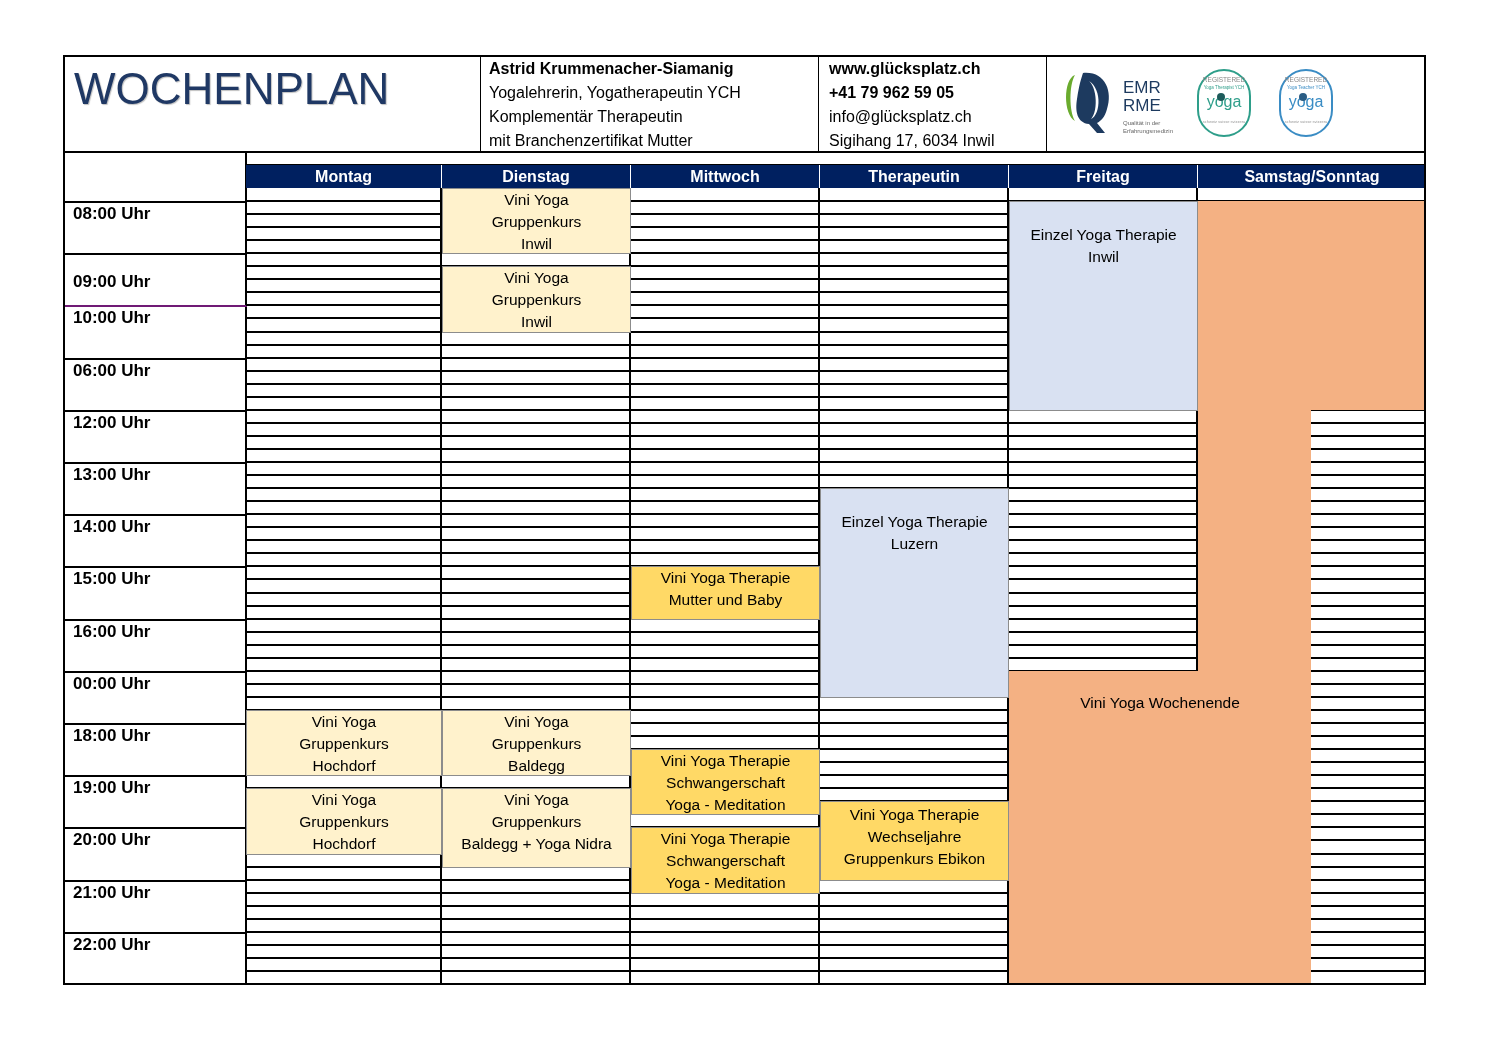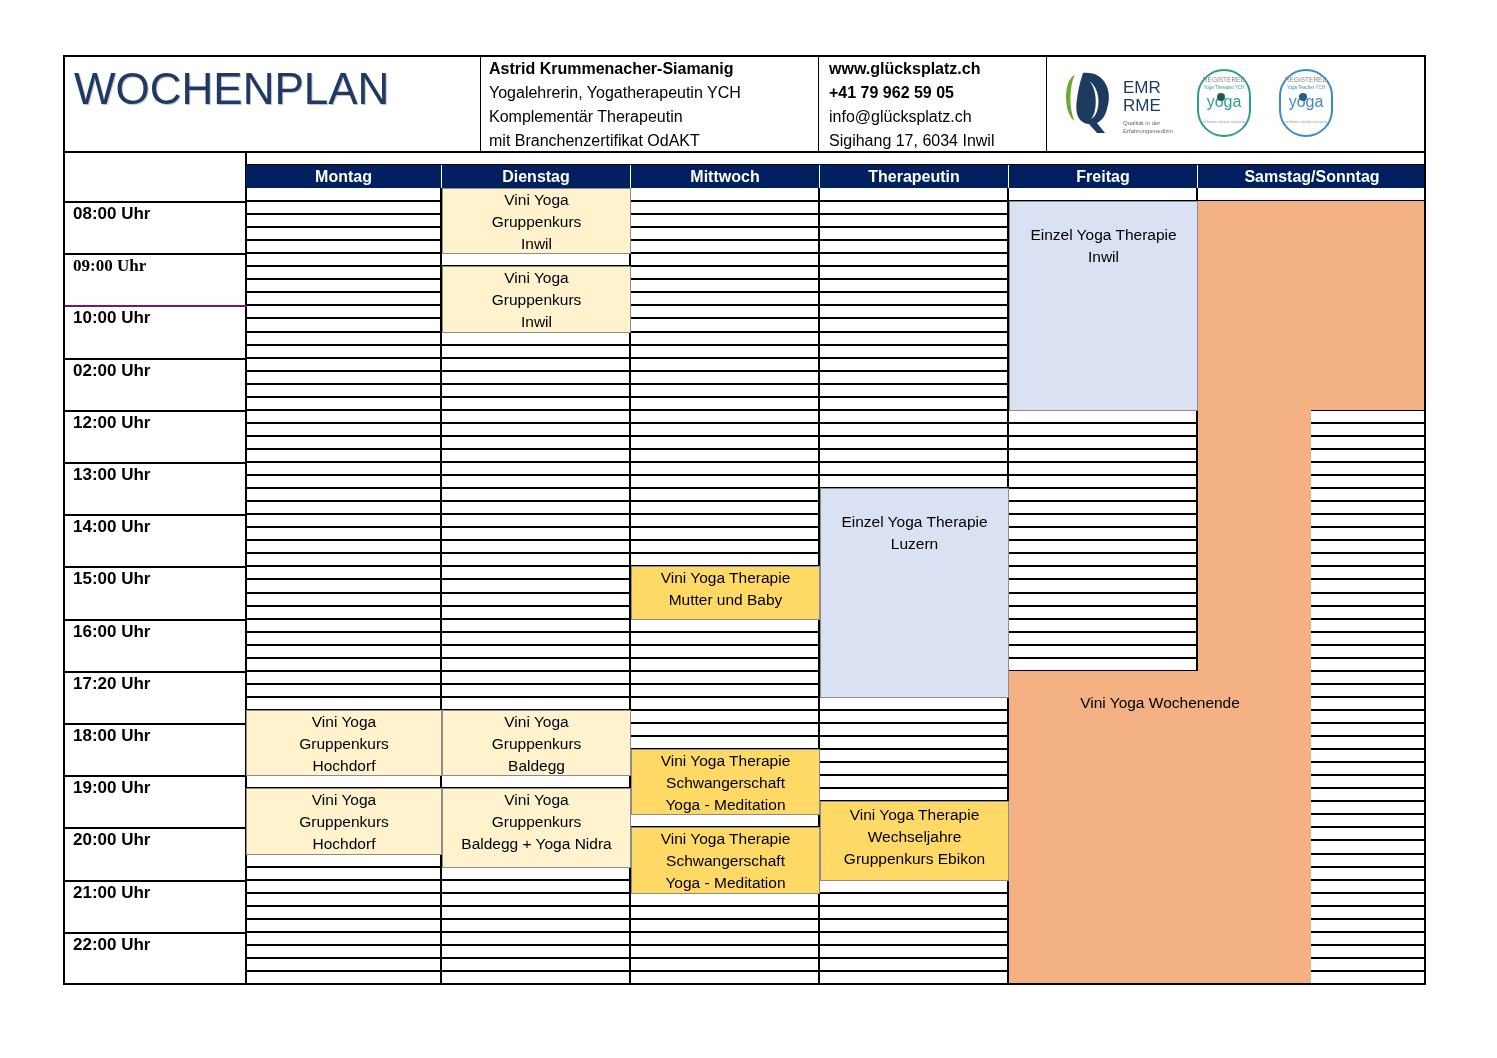--- a/index.html
+++ b/index.html
@@ -28,21 +28,21 @@
 <body>
 
 <div class="abs" id="hdr-title-cell"></div>
 <div class="abs" id="title">WOCHENPLAN</div>
 
 <div class="abs" id="contact-cell">
   <div id="contact-lines" style="position:absolute;left:8px;top:2px;">
       <div class="hline bold">Astrid Krummenacher-Siamanig</div>
       <div class="hline">Yogalehrerin, Yogatherapeutin YCH</div>
       <div class="hline">Komplementär Therapeutin</div>
-      <div class="hline">mit Branchenzertifikat OdAKT</div>
+      <div class="hline">mit Branchenzertifikat Mutter</div>
     </div>
 </div>
 <div class="abs" id="web-cell">
   <div id="web-lines" style="position:absolute;left:10px;top:2px;">
       <div class="hline bold">www.glücksplatz.ch</div>
       <div class="hline bold">+41 79 962 59 05</div>
       <div class="hline">info@glücksplatz.ch</div>
       <div class="hline">Sigihang 17, 6034 Inwil</div>
     </div>
 </div>
@@ -87,45 +87,45 @@
     <div class="dh" style="width:189px;flex:none;">Freitag</div>
     <div class="dh" style="width:228px;flex:none;">Samstag/Sonntag</div>
   </div>
 
 <div id="grid"></div>
 
 <div class="abs" style="left:63px;top:201.05px;width:184px;height:52.2px;border-top:2px solid #000;">
     <div class="hour-lbl" style="top: 1px;">08:00 Uhr</div>
   </div>
 <div class="abs" style="left:63px;top:253.25px;width:184px;height:52.2px;border-top:2px solid #000;">
-    <div class="hour-lbl" style="top: 1px; font-family: Liberation Serif, serif;">09:00 Uhr</div>
+    <div class="hour-lbl" style="top: 17px;">09:00 Uhr</div>
   </div>
 <div class="abs" style="left:63px;top:305.45px;width:184px;height:52.2px;border-top:2px solid #701a75;">
     <div class="hour-lbl" style="top: 1px;">10:00 Uhr</div>
   </div>
 <div class="abs" style="left:63px;top:357.65px;width:184px;height:52.2px;border-top:2px solid #000;">
-    <div class="hour-lbl" style="top: 1px;">02:00 Uhr</div>
+    <div class="hour-lbl" style="top: 1px;">06:00 Uhr</div>
   </div>
 <div class="abs" style="left:63px;top:409.85px;width:184px;height:52.2px;border-top:2px solid #000;">
     <div class="hour-lbl" style="top: 1px;">12:00 Uhr</div>
   </div>
 <div class="abs" style="left:63px;top:462.05px;width:184px;height:52.2px;border-top:2px solid #000;">
     <div class="hour-lbl" style="top: 1px;">13:00 Uhr</div>
   </div>
 <div class="abs" style="left:63px;top:514.25px;width:184px;height:52.2px;border-top:2px solid #000;">
     <div class="hour-lbl" style="top: 1px;">14:00 Uhr</div>
   </div>
 <div class="abs" style="left:63px;top:566.45px;width:184px;height:52.2px;border-top:2px solid #000;">
     <div class="hour-lbl" style="top: 1px;">15:00 Uhr</div>
   </div>
 <div class="abs" style="left:63px;top:618.6500000000001px;width:184px;height:52.2px;border-top:2px solid #000;">
     <div class="hour-lbl" style="top: 1px;">16:00 Uhr</div>
   </div>
 <div class="abs" style="left:63px;top:670.85px;width:184px;height:52.2px;border-top:2px solid #000;">
-    <div class="hour-lbl" style="top: 1px;">17:20 Uhr</div>
+    <div class="hour-lbl" style="top: 1px;">00:00 Uhr</div>
   </div>
 <div class="abs" style="left:63px;top:723.0500000000001px;width:184px;height:52.2px;border-top:2px solid #000;">
     <div class="hour-lbl" style="top: 1px;">18:00 Uhr</div>
   </div>
 <div class="abs" style="left:63px;top:775.25px;width:184px;height:52.2px;border-top:2px solid #000;">
     <div class="hour-lbl" style="top: 1px;">19:00 Uhr</div>
   </div>
 <div class="abs" style="left:63px;top:827.45px;width:184px;height:52.2px;border-top:2px solid #000;">
     <div class="hour-lbl" style="top: 1px;">20:00 Uhr</div>
   </div>

